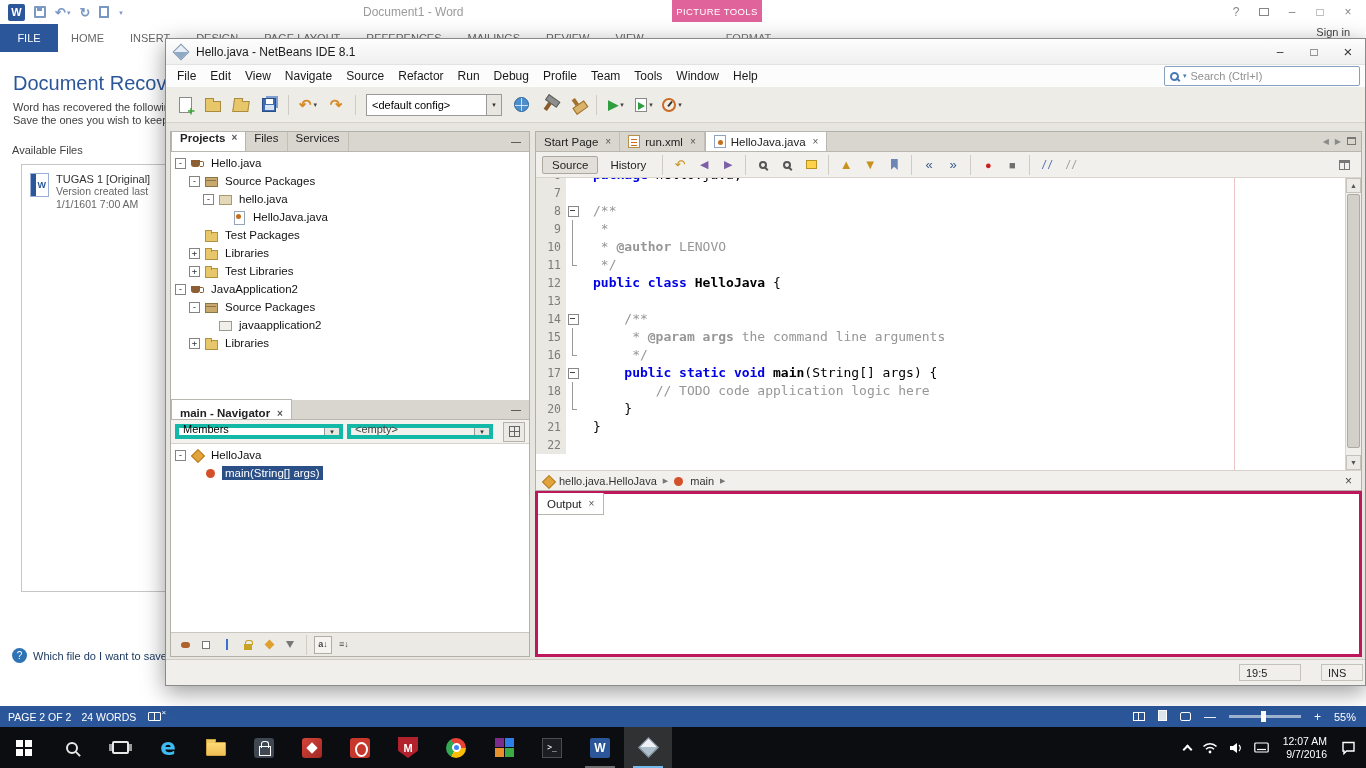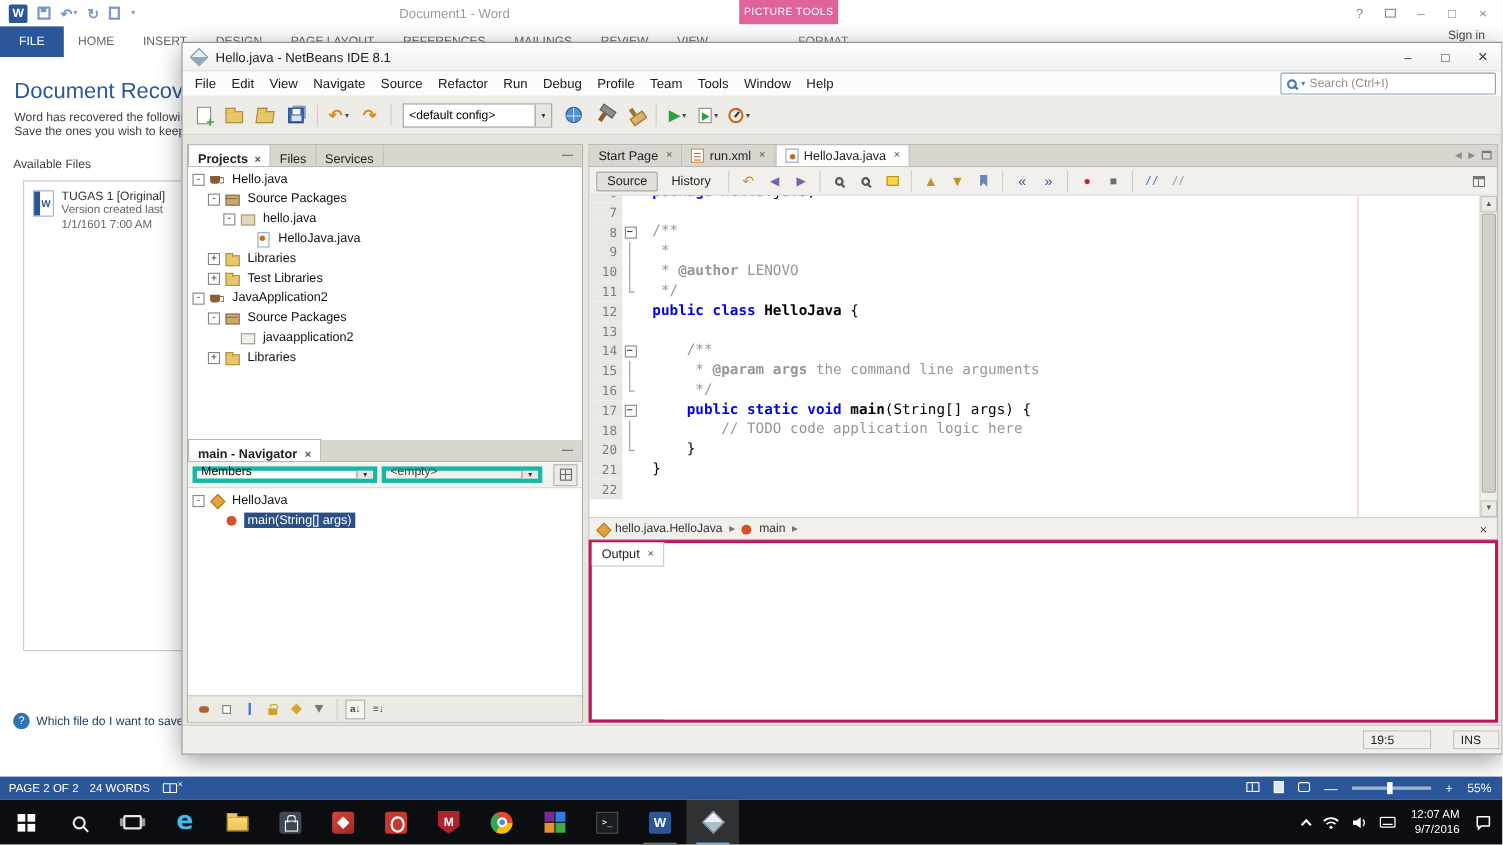--- a/index.html
+++ b/index.html
@@ -99,21 +99,21 @@
 .g-run{color:#2f9e3f;font-size:13px}
 .ic-debugpage{width:12px;height:14px;background:#fff;border:1px solid #888;position:relative}
 .ic-debugpage::after{content:"";position:absolute;left:2px;top:3px;border-left:7px solid #2f9e3f;border-top:4px solid transparent;border-bottom:4px solid transparent}
 .ic-gauge{width:14px;height:14px;border-radius:50%;background:#f4ede2;border:2px solid #c96a28;position:relative}
 .ic-gauge::after{content:"";position:absolute;left:5px;top:1px;width:2px;height:6px;background:#333;transform:rotate(40deg)}
 .nb-main{position:absolute;top:84px;bottom:26px;left:0;right:0;background:#e7e5df}
 .lcol{position:absolute;left:4px;top:8px;width:360px;bottom:2px;background:#fff;border:1px solid #b3b0a9;display:flex;flex-direction:column}
 .rcol{position:absolute;left:369px;right:3px;top:8px;bottom:2px;display:flex;flex-direction:column}
 .ltabrow{height:20px;background:#d9d6d0;display:flex;align-items:flex-end;border-bottom:1px solid #b9b6af;flex-shrink:0}
 .ptabs{display:flex;flex:1;height:100%;align-items:flex-end}
-.ptab{height:19px;display:flex;align-items:flex-end;padding:0 8px;font-size:11.5px;color:#222;gap:4px;border-right:1px solid #c2bfb8}
+.ptab{height:19px;display:flex;align-items:flex-start;padding:0 8px;font-size:11.5px;color:#222;gap:4px;border-right:1px solid #c2bfb8}
 .ptab.active{background:#fff;border:1px solid #b9b6af;border-bottom:none;height:20px;font-weight:bold}
 .tclose{font-size:10px;color:#555;margin-left:2px}
 .pmin{padding:0 8px;font-size:10px;color:#333;align-self:center}
 .ptree{height:248px;background:#fff;overflow:hidden;flex-shrink:0;padding-top:2px}
 .trow{display:flex;align-items:center;height:18px;font-size:11.5px;color:#111;white-space:nowrap}
 .exp{width:11px;height:11px;border:1px solid #848481;background:#fff;font-size:9px;line-height:9px;text-align:center;color:#333;margin-right:3px;flex-shrink:0;font-family:"DejaVu Sans Mono",monospace}
 .exp.noexp{border:none;background:transparent}
 .tlab{padding:1px 3px}
 .trow.sel .tlab{background:#2b4f87;color:#fff}
 .nico{width:14px;height:14px;margin:0 4px 0 1px;flex-shrink:0;position:relative;display:inline-block}
@@ -462,20 +462,25 @@
               <span class="exp">-</span>
               <span class="nico i-package"></span>
               <span class="tlab">hello.java</span>
             </div>
             <div class="trow" style="padding-left: 46px;">
               <span class="exp noexp"></span>
               <span class="nico i-java-class"></span>
               <span class="tlab">HelloJava.java</span>
             </div>
             <div class="trow" style="padding-left: 18px;">
+              <span class="exp noexp"></span>
+              <span class="nico i-folder"></span>
+              <span class="tlab">Test Packages</span>
+            </div>
+            <div class="trow" style="padding-left: 18px;">
               <span class="exp">+</span>
               <span class="nico i-folder"></span>
               <span class="tlab">Libraries</span>
             </div>
             <div class="trow" style="padding-left: 18px;">
               <span class="exp">+</span>
               <span class="nico i-folder"></span>
               <span class="tlab">Test Libraries</span>
             </div>
             <div class="trow" style="padding-left: 4px;">

